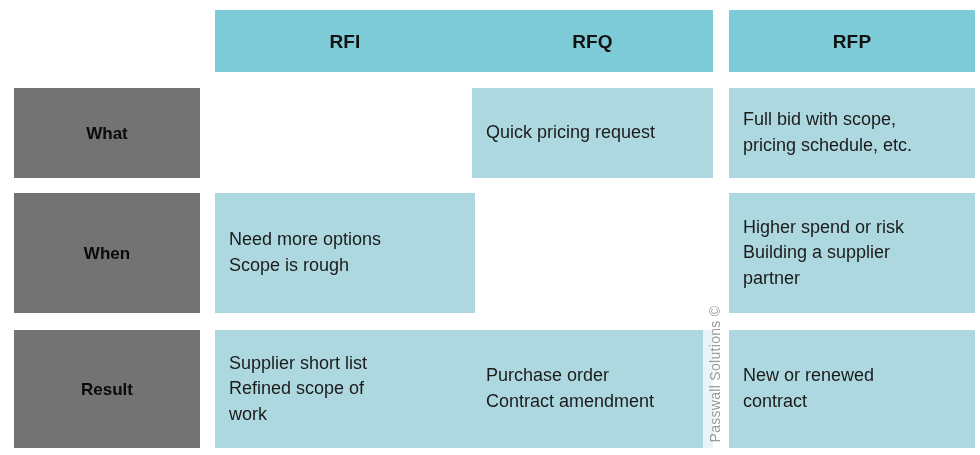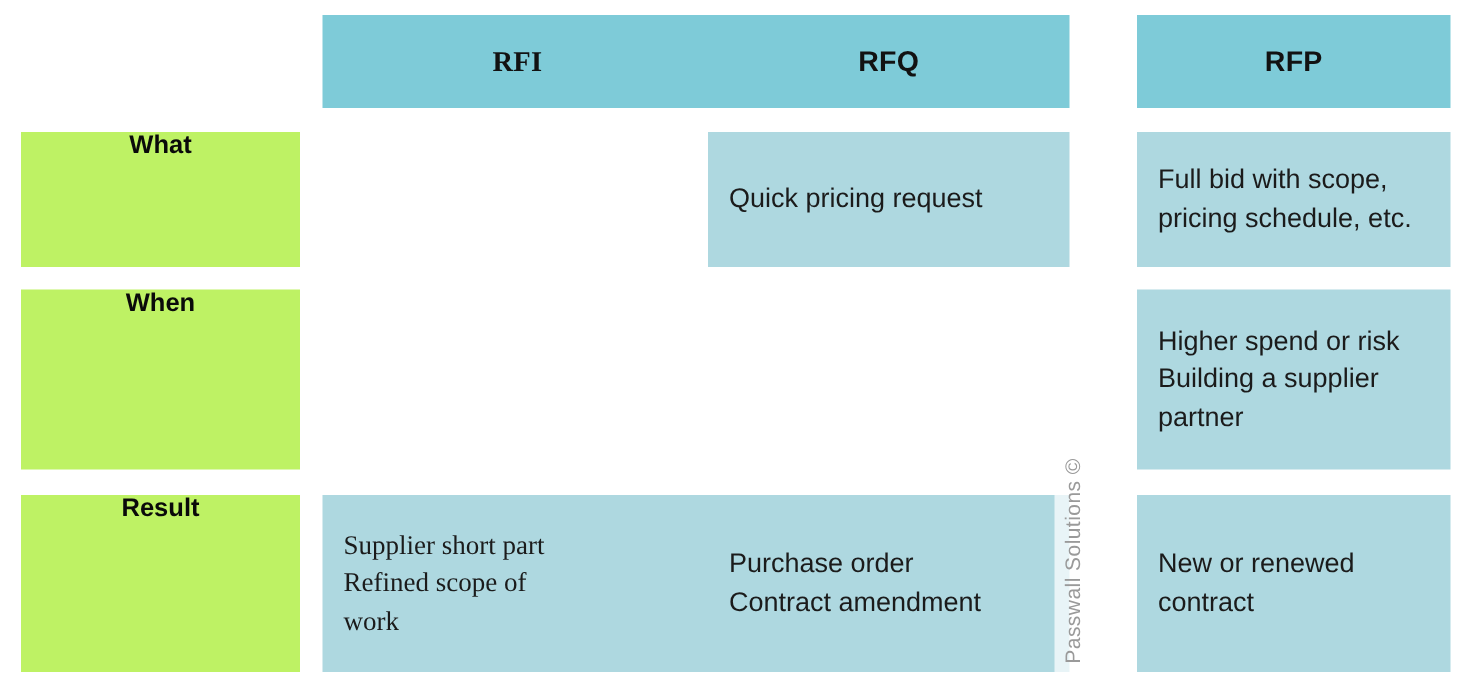--- a/index.html
+++ b/index.html
@@ -37,22 +37,23 @@
   .col-header .hdr-text {
     font-size: 19px;
     font-weight: bold;
     color: #121212;
     letter-spacing: 0.2px;
     line-height: 1;
   }
 
   
   .row-label {
-    background: #bef264;
+    background: #737373;
     display: flex;
+    align-items: center;
     justify-content: center;
   }
   .row-label .lbl-text {
     font-size: 17px;
     font-weight: bold;
     color: #0a0a0a;
     line-height: 1;
   }
 
   
@@ -66,23 +67,23 @@
     font-size: 18px;
     color: #1b1b1b;
     line-height: 1.42;
     padding: 0 14px;
     white-space: pre-line;
     text-align: left;
   }
 
   
   .c-label { left: 14px;  width: 186px; }
-  .c-1     { left: 215px; width: 260px; font-family: Liberation Serif, serif; }
+  .c-1     { left: 215px; width: 260px; }
   .c-2     { left: 472px; width: 241px; }
-  .c-3     { left: 758px; width: 209px; }
+  .c-3     { left: 729px; width: 246px; }
 
   
   .r-head { top: 10px;  height: 62px; }
   .r-1    { top: 88px;  height: 90px; }
   .r-2    { top: 193px; height: 120px; }
   .r-3    { top: 330px; height: 118px; }
 
   
   #watermark {
     position: absolute;
@@ -139,31 +140,35 @@
     <span class="cell-text">Full bid with scope,
 pricing schedule, etc.</span>
   </div>
   <div class="cell body-cell c-2 r-1">
     <span class="cell-text">Quick pricing request</span>
   </div>
 
   <div class="cell row-label c-label r-2">
     <span class="lbl-text">When</span>
   </div>
+  <div class="cell body-cell c-1 r-2">
+    <span class="cell-text">Need more options
+Scope is rough</span>
+  </div>
   <div class="cell body-cell c-3 r-2">
     <span class="cell-text">Higher spend or risk
 Building a supplier
 partner</span>
   </div>
 
   <div class="cell row-label c-label r-3">
     <span class="lbl-text">Result</span>
   </div>
   <div class="cell body-cell c-1 r-3">
-    <span class="cell-text">Supplier short part
+    <span class="cell-text">Supplier short list
 Refined scope of
 work</span>
   </div>
   <div class="cell body-cell c-2 r-3">
     <span class="cell-text">Purchase order
 Contract amendment</span>
   </div>
   <div class="cell body-cell c-3 r-3">
     <span class="cell-text">New or renewed
 contract</span>

